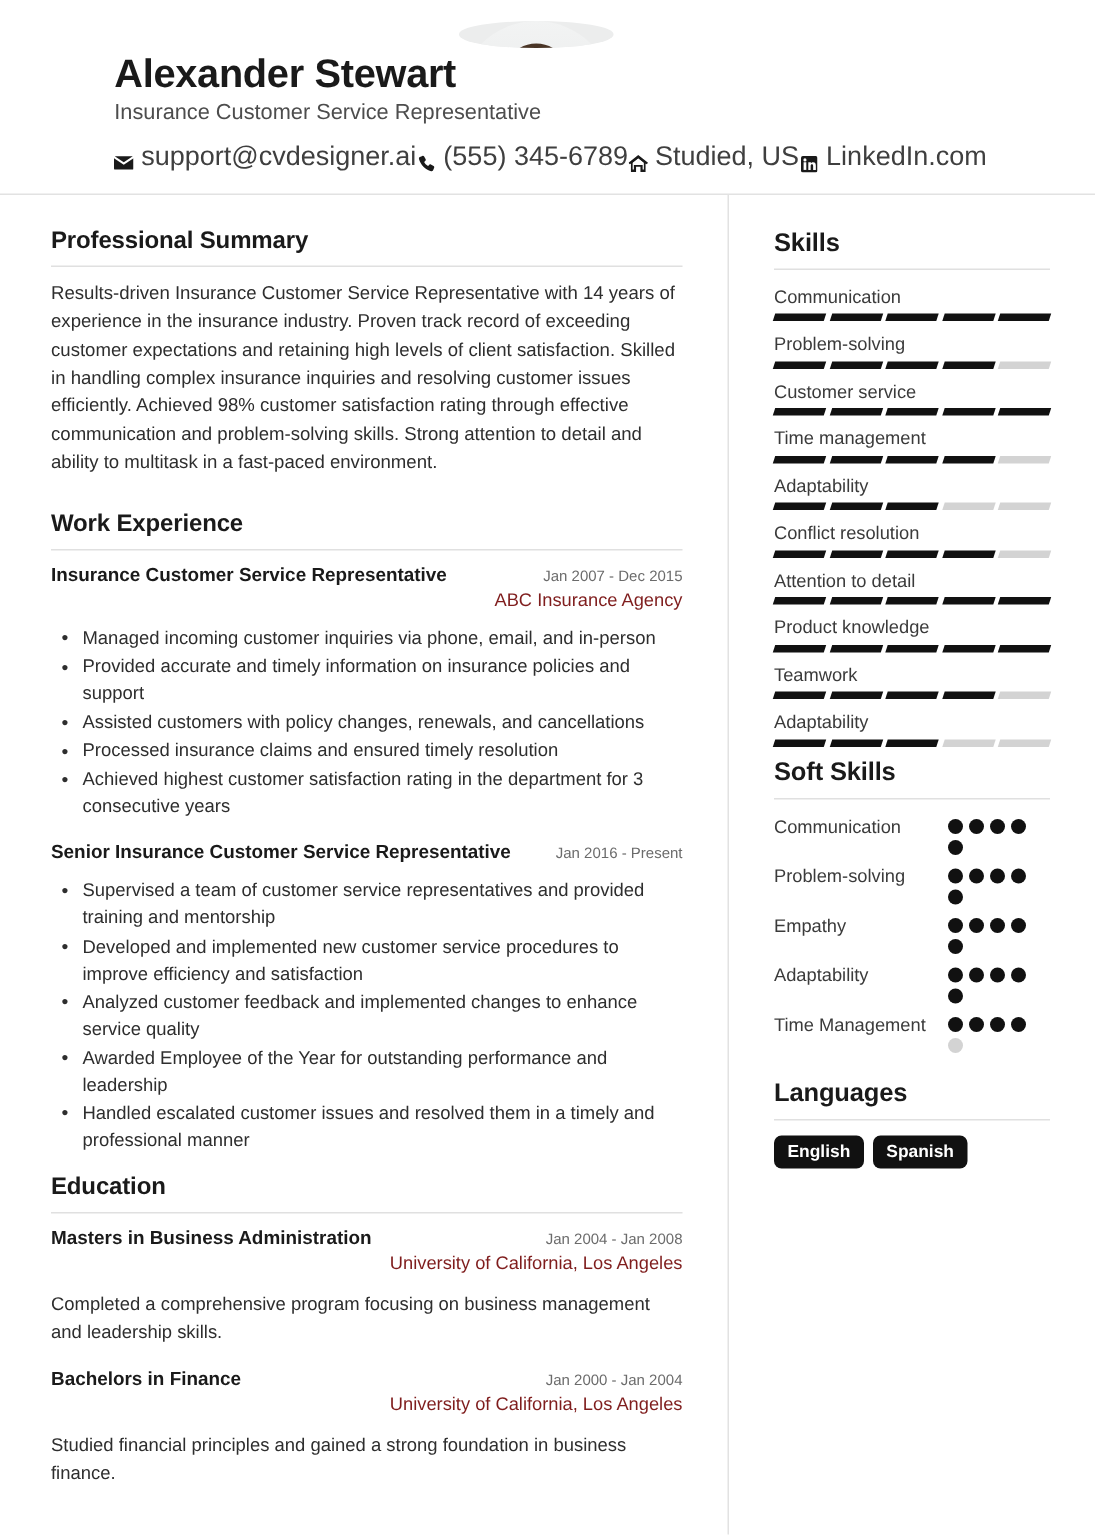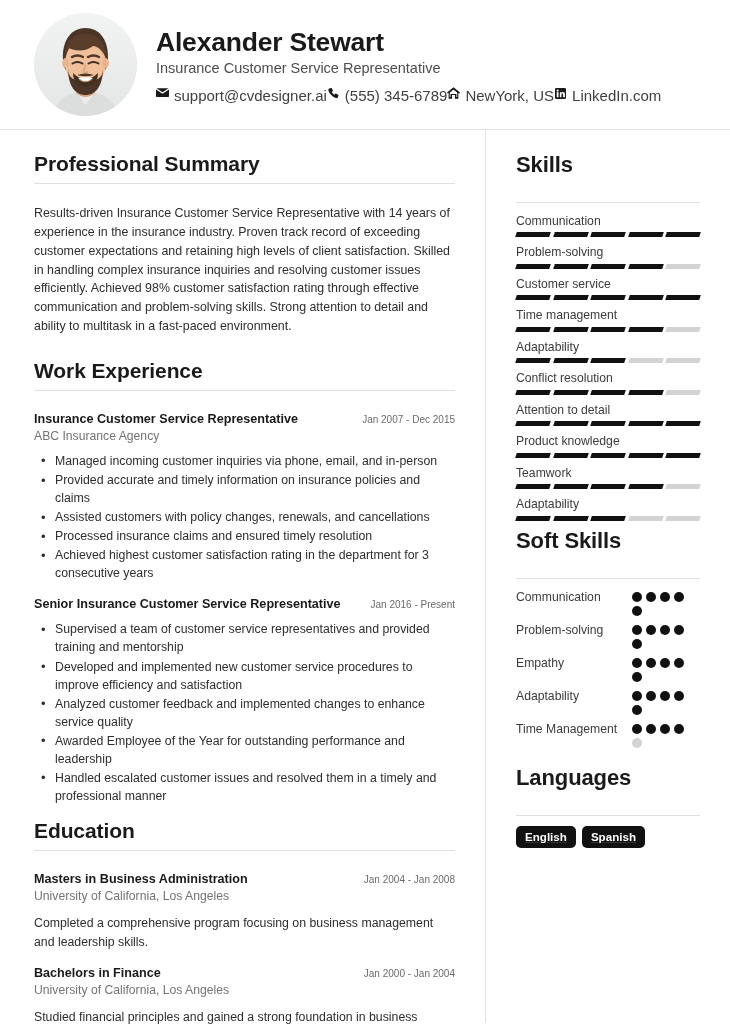--- a/index.html
+++ b/index.html
@@ -20,20 +20,21 @@
     background: #ffffff;
   }
 
   
   .header {
     display: flex;
     align-items: center;
     padding: 14px 30px 14px 34px;
     height: 130px;
     border-bottom: 1px solid #e2e2e2;
+    flex-direction: column;
   }
 
   .avatar {
     width: 103px;
     height: 103px;
     min-width: 103px;
     border-radius: 50%;
     overflow: hidden;
     position: relative;
     background: #eceded;
@@ -60,22 +61,22 @@
   }
 
   .contact-row {
     display: flex;
     align-items: center;
     flex-wrap: wrap;
     gap: 0px;
   }
   .contact-item {
     display: flex;
-    align-items: flex-start;
-    font-size: 15px;
+    align-items: flex-end;
+    font-size: 18px;
     color: #3f3f3f;
     white-space: nowrap;
   }
   .contact-item .ci {
     display: inline-flex;
     align-items: center;
     justify-content: center;
     width: 13px;
     height: 12px;
     margin-right: 5px;
@@ -99,31 +100,31 @@
     width: 245px;
     padding: 22px 30px 0 30px;
     border-left: 1px solid #e2e2e2;
     position: relative;
   }
 
   
   .section { margin-bottom: 4px; }
 
   .section-title {
-    font-size: 21px;
+    font-size: 16px;
     font-weight: bold;
     color: #1a1a1a;
     letter-spacing: -0.1px;
     padding-bottom: 7px;
     border-bottom: 1px solid #e0e0e0;
-    margin-bottom: 20px;
+    margin-bottom: 8px;
   }
   .side-col .section-title {
-    font-size: 22px;
-    padding-bottom: 24px;
+    font-size: 17px;
+    padding-bottom: 7px;
     margin-bottom: 10px;
   }
 
   .summary-text {
     font-size: 12.4px;
     line-height: 1.52;
     color: #2e2e2e;
     margin-bottom: 23px;
   }
 
@@ -143,23 +144,24 @@
     line-height: 1.35;
   }
   .entry-date {
     font-size: 10px;
     color: #6b6b6b;
     white-space: nowrap;
     flex-shrink: 0;
   }
   .entry-org {
     font-size: 12.2px;
-    color: #737373;
+    color: #7f1d1d;
     line-height: 1.4;
     margin-top: 0px;
+    text-align: right;
   }
 
   .bullets {
     list-style: none;
     margin: 7px 0 0 0;
     padding: 0;
   }
   .bullets li {
     position: relative;
     font-size: 12.3px;
@@ -233,21 +235,20 @@
     background: #d3d3d3;
     flex-shrink: 0;
   }
   .dot.on { background: #111111; }
 
   
   .lang-chips {
     display: flex;
     flex-wrap: wrap;
     gap: 6px;
-    text-decoration: underline;
   }
   .lang-chip {
     background: #111111;
     color: #ffffff;
     font-size: 11.6px;
     font-weight: bold;
     padding: 5px 9px 6px 9px;
     border-radius: 5px;
     line-height: 1;
     white-space: nowrap;
@@ -336,21 +337,21 @@
           <span>(555) 345-6789</span>
         </div>
 
         <div class="contact-item">
           <span class="ci">
             <svg width="13" height="12" viewBox="0 0 16 14" fill="currentColor">
               <path d="M8 0 0 6.4l1 1.2 1-.8V14h4.2V9.6h3.6V14H14V6.8l1 .8 1-1.2L8 0zm0 2.6 4.6 3.7V12h-1V8.2H4.4V12h-1V6.3L8 2.6z"></path>
               <path d="M8 1 .8 6.6 2 7.3 8 2.5l6 4.8 1.2-.7L8 1z"></path>
             </svg>
           </span>
-          <span>NewYork, US</span>
+          <span>Studied, US</span>
         </div>
 
         <div class="contact-item">
           <span class="ci">
             <svg width="11" height="11" viewBox="0 0 14 14" fill="currentColor">
               <rect x="0" y="0" width="14" height="14" rx="1.6"></rect>
               <rect x="2.2" y="5.3" width="2.3" height="6.5" fill="#fff"></rect>
               <circle cx="3.35" cy="3.3" r="1.35" fill="#fff"></circle>
               <path d="M6.2 5.3h2.2v.9c.35-.6 1-.99 1.9-.99 1.6 0 2.3 1 2.3 2.8v3.8H10.3V8.4c0-.9-.33-1.4-1.05-1.4-.7 0-1.05.48-1.05 1.4v3.4H6.2V5.3z" fill="#fff"></path>
             </svg>
@@ -375,21 +376,21 @@
         <div class="section-title">Work Experience</div>
 
         <div class="entry">
           <div class="entry-head">
             <div class="entry-title">Insurance Customer Service Representative</div>
             <div class="entry-date">Jan 2007 - Dec 2015</div>
           </div>
           <div class="entry-org">ABC Insurance Agency</div>
           <ul class="bullets">
             <li>Managed incoming customer inquiries via phone, email, and in-person</li>
-            <li>Provided accurate and timely information on insurance policies and claims</li>
+            <li>Provided accurate and timely information on insurance policies and support</li>
             <li>Assisted customers with policy changes, renewals, and cancellations</li>
             <li>Processed insurance claims and ensured timely resolution</li>
             <li>Achieved highest customer satisfaction rating in the department for 3 consecutive years</li>
           </ul>
         </div>
 
         <div class="entry">
           <div class="entry-head">
             <div class="entry-title">Senior Insurance Customer Service Representative</div>
             <div class="entry-date">Jan 2016 - Present</div>

